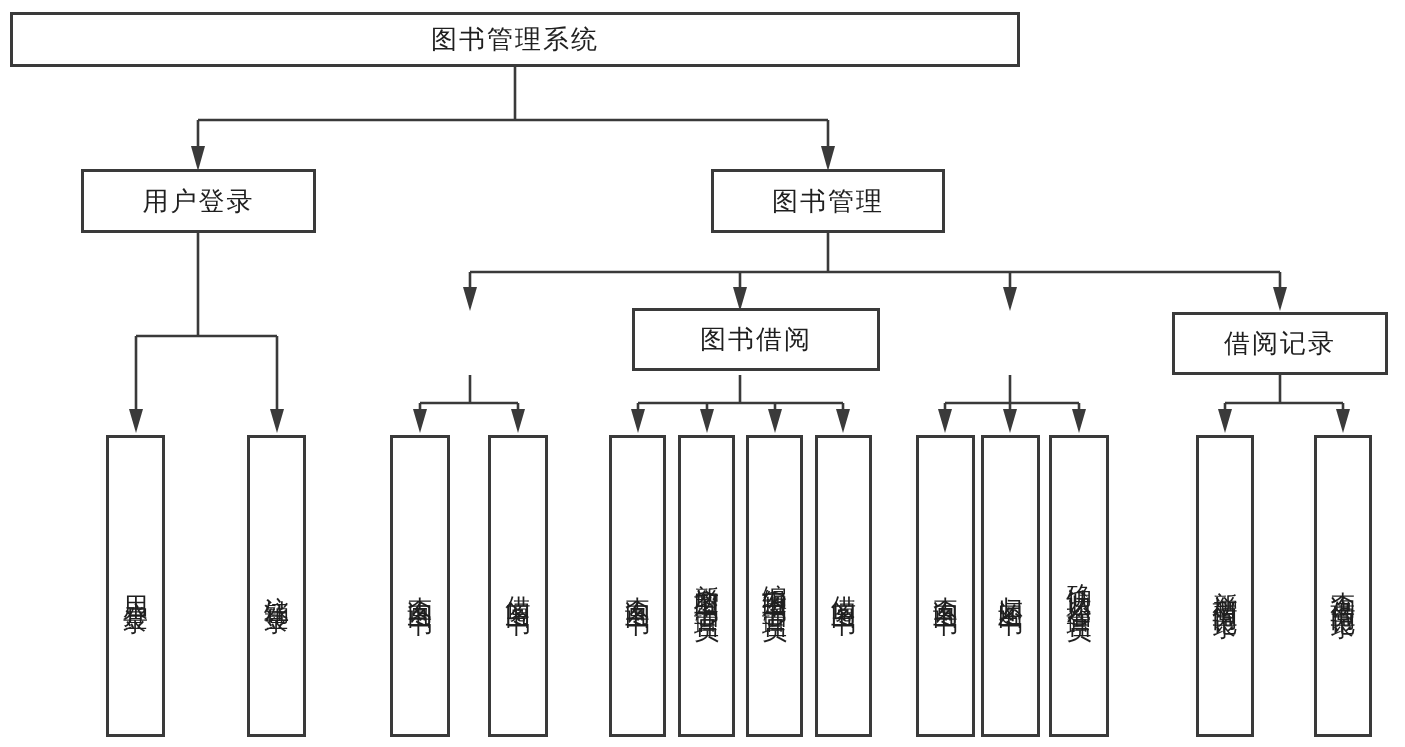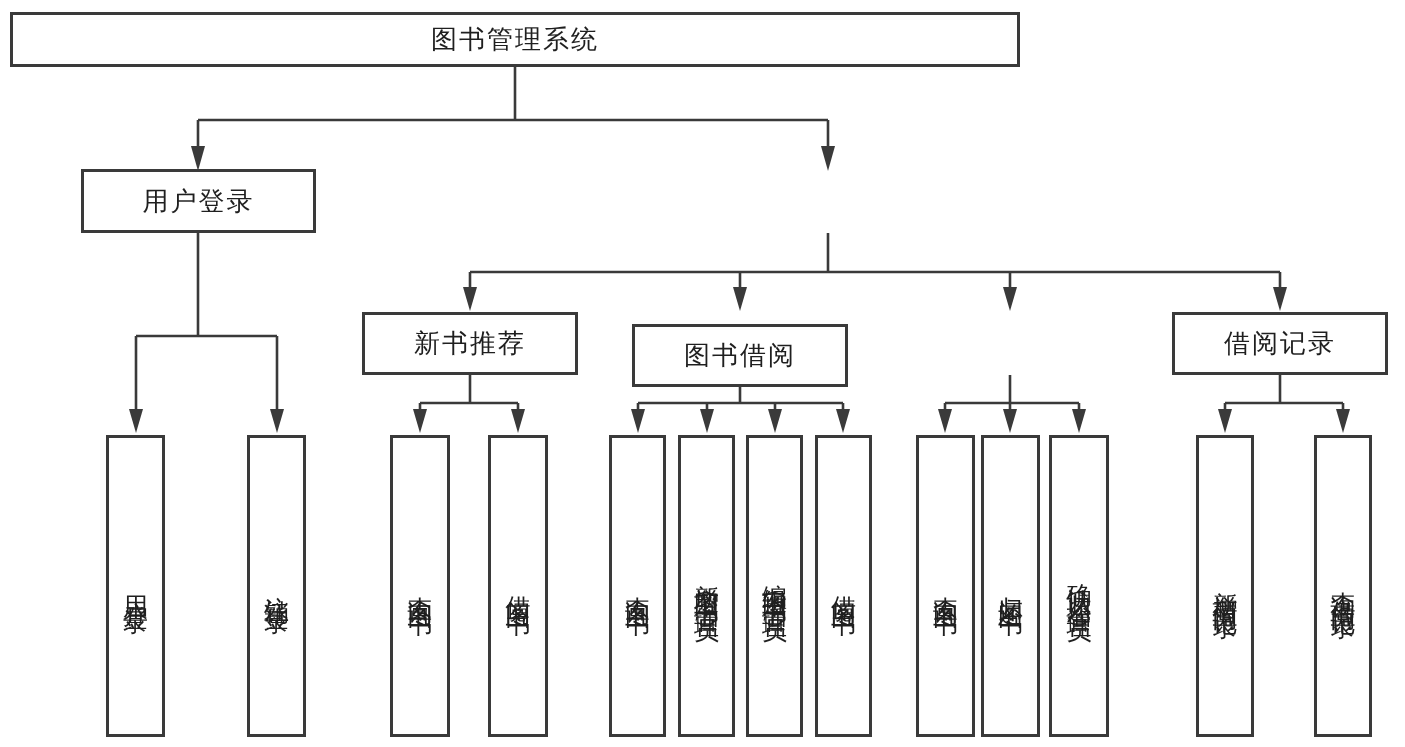--- a/index.html
+++ b/index.html
@@ -115,25 +115,25 @@
     </g>
   </svg>
 
   <div class="hbox" style="left:10px;top:12px;width:1010px;height:55px;">
     <span>图书管理系统</span>
   </div>
 
   <div class="hbox" style="left:81px;top:169px;width:235px;height:64px;">
     <span>用户登录</span>
   </div>
+  <div class="hbox" style="left:711px;top:169px;width:234px;height:64px;">
+    <span>图书管理</span>
+  </div>
 
-  <div class="hbox" style="left:362px;top:312px;width:216px;height:63px;">
-    <span>新书推荐</span>
-  </div>
-  <div class="hbox" style="left:632px;top:324px;width:216px;height:63px;justify-content:center;">
+  <div class="hbox" style="left:632px;top:308px;width:248px;height:63px;justify-content:center;">
     <span>图书借阅</span>
   </div>
   <div class="hbox" style="left:1172px;top:312px;width:216px;height:63px;">
     <span>借阅记录</span>
   </div>
 
   <div class="vbox" style="left:106px;top:435px;width:59px;height:302px;">
     <span>用户登录</span>
   </div>
   <div class="vbox" style="left:247px;top:435px;width:59px;height:302px;">

